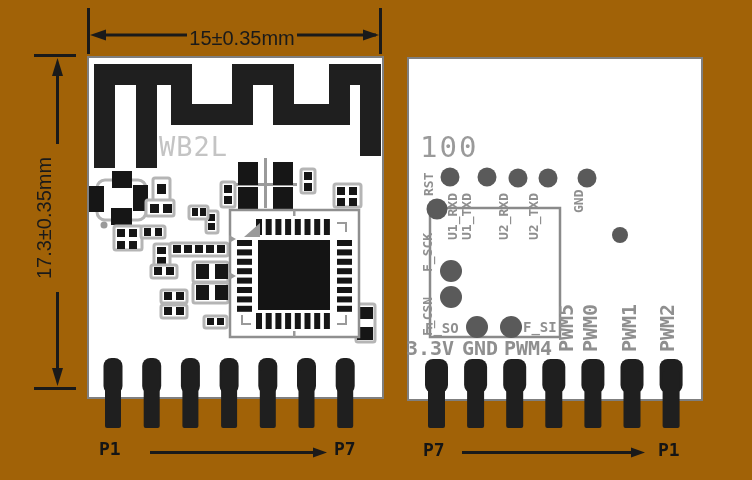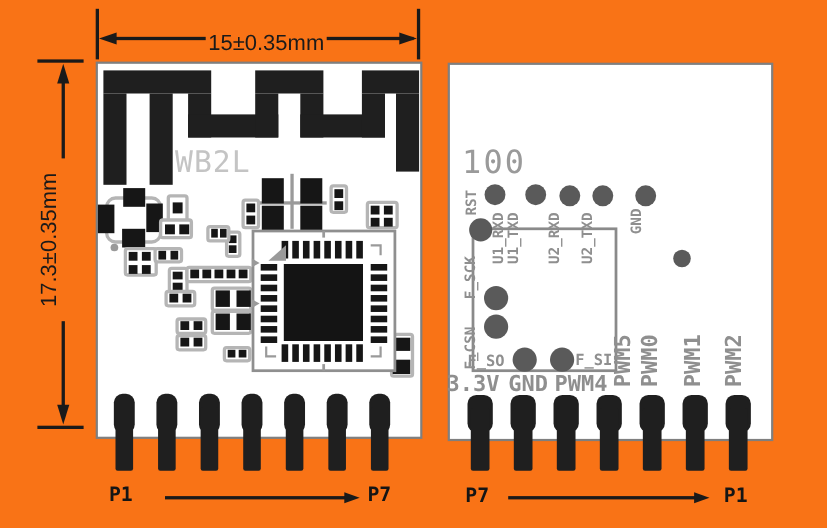--- a/index.html
+++ b/index.html
@@ -1,16 +1,16 @@
 <!DOCTYPE html>
 <html><head>
 <meta charset="utf-8">
 <style>
   html,body{margin:0;padding:0;background:#fff;}
-  #stage{position:relative;width:752px;height:480px;background:#f97316;overflow:hidden;
+  #stage{position:relative;width:752px;height:480px;background:#a16207;overflow:hidden;
          font-family:"Liberation Sans",sans-serif;}
   svg{position:absolute;left:0;top:0;}
   .board{fill:#ffffff;stroke:#7f7f7f;stroke-width:2;}
   .trace{fill:#1f1f1f;}
   .pad{fill:#161616;}
   .outl{fill:#ffffff;stroke:#b5b5b5;stroke-width:3;}
   .qfn-outline{fill:#ffffff;stroke:#8f8f8f;stroke-width:2.5;}
   .die{fill:#141414;}
   .gmark{fill:#9a9a9a;}
   .gline{stroke:#9a9a9a;stroke-width:2;fill:none;}

